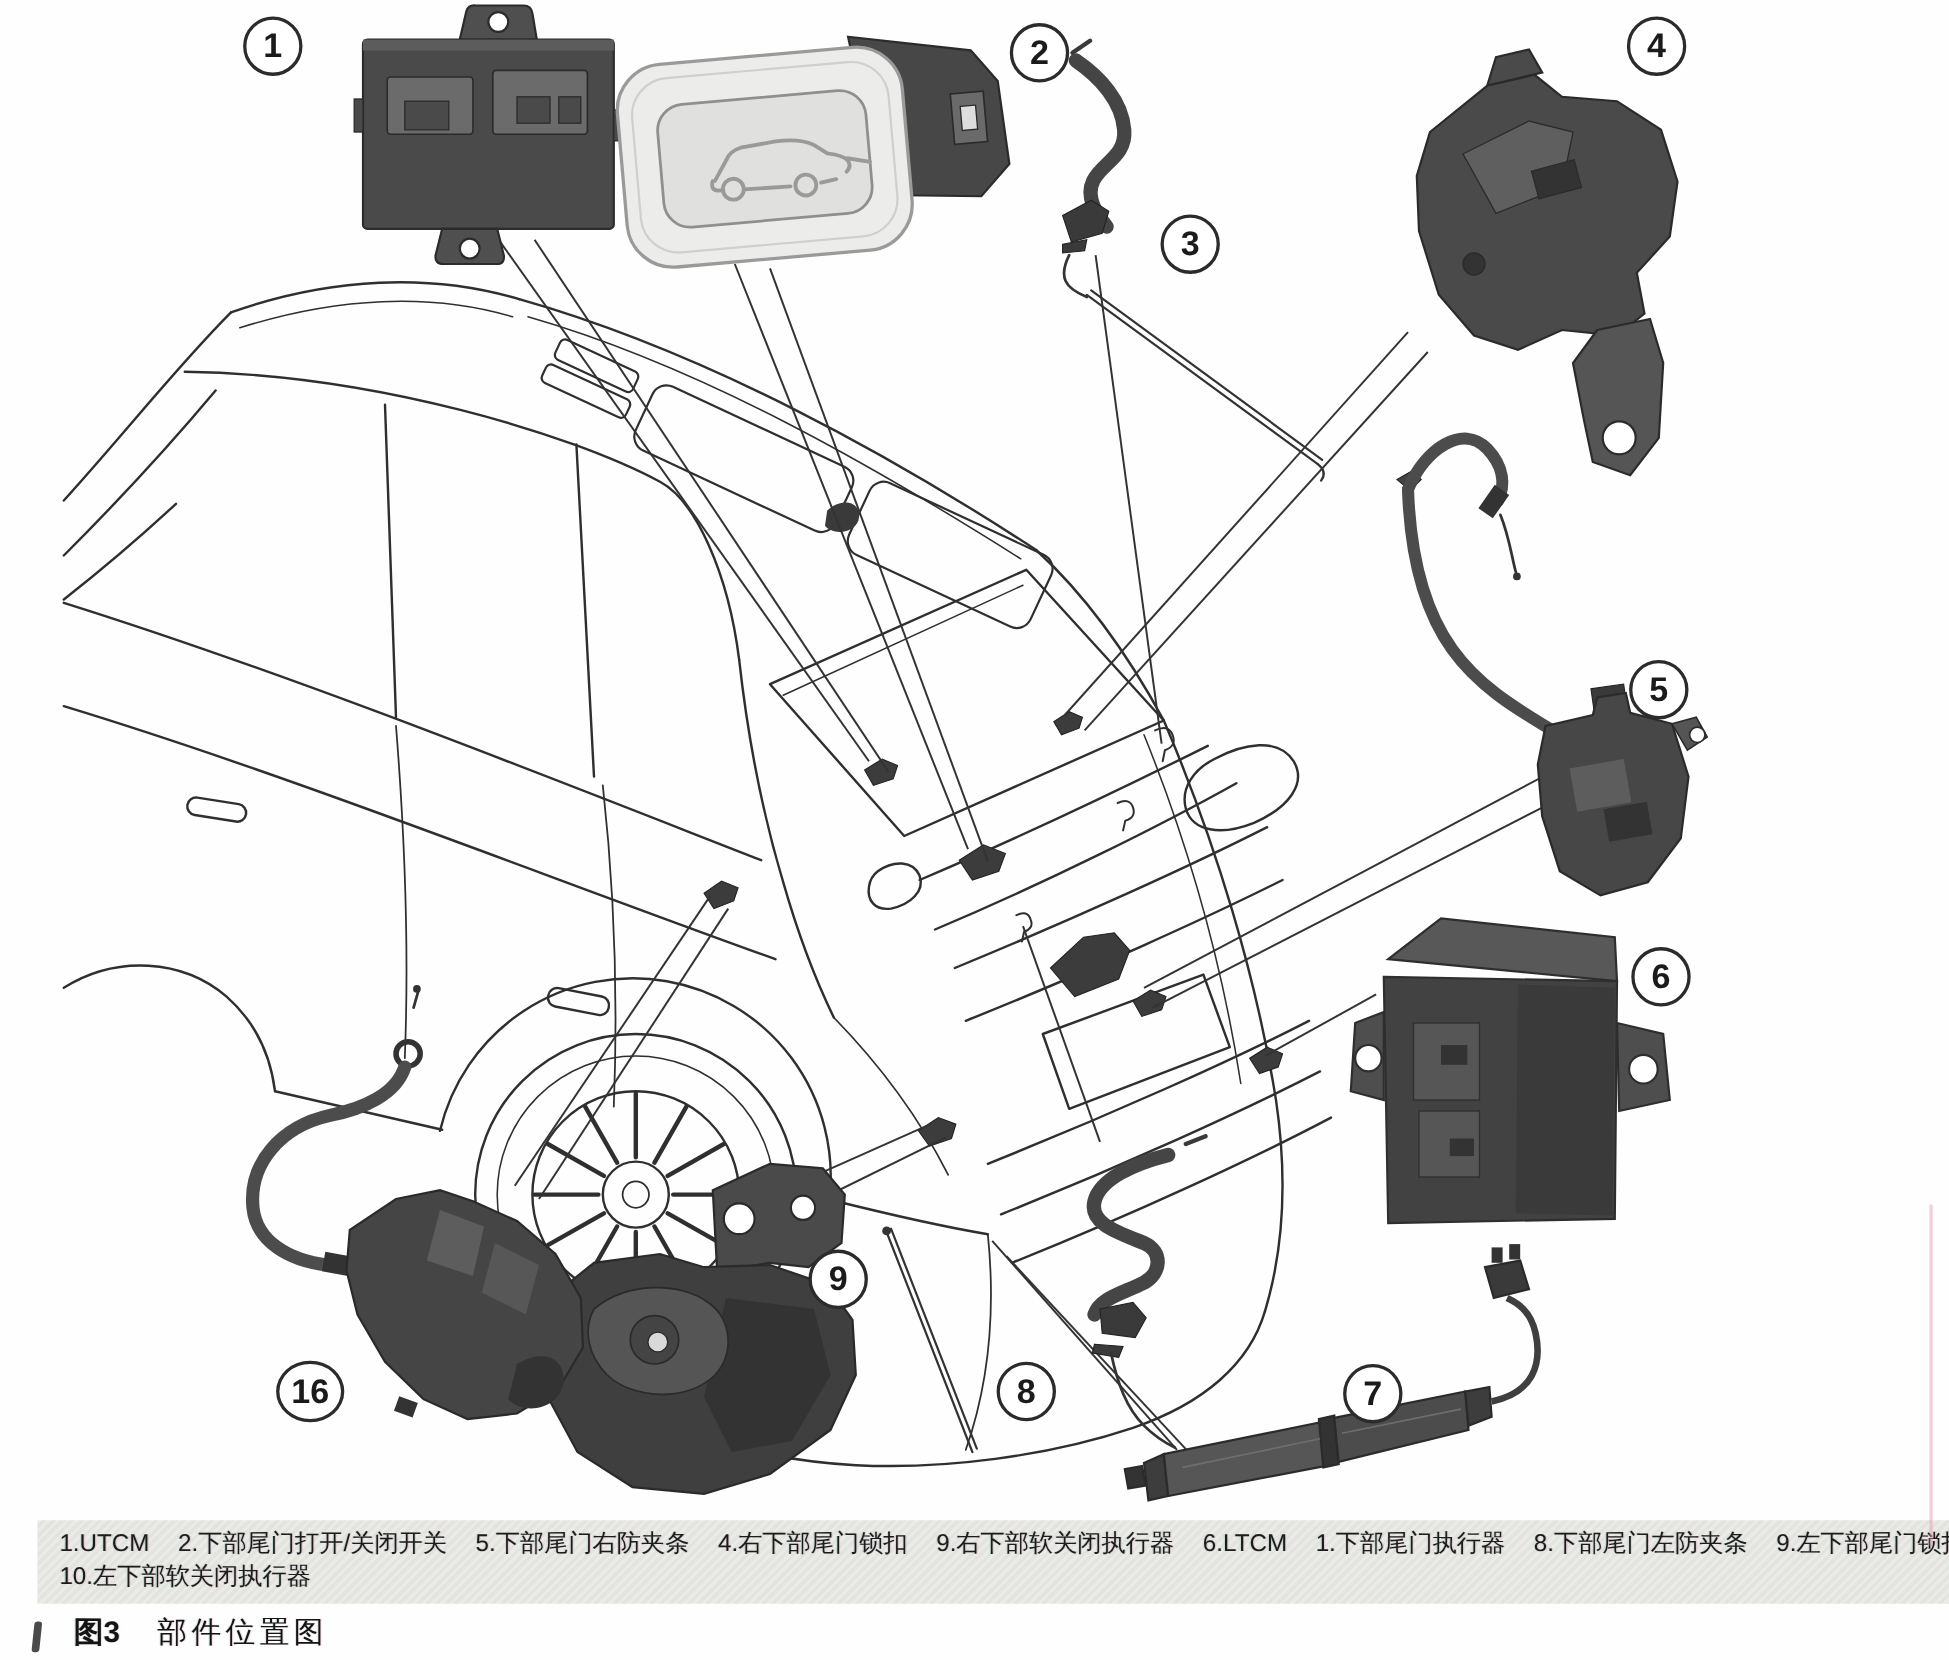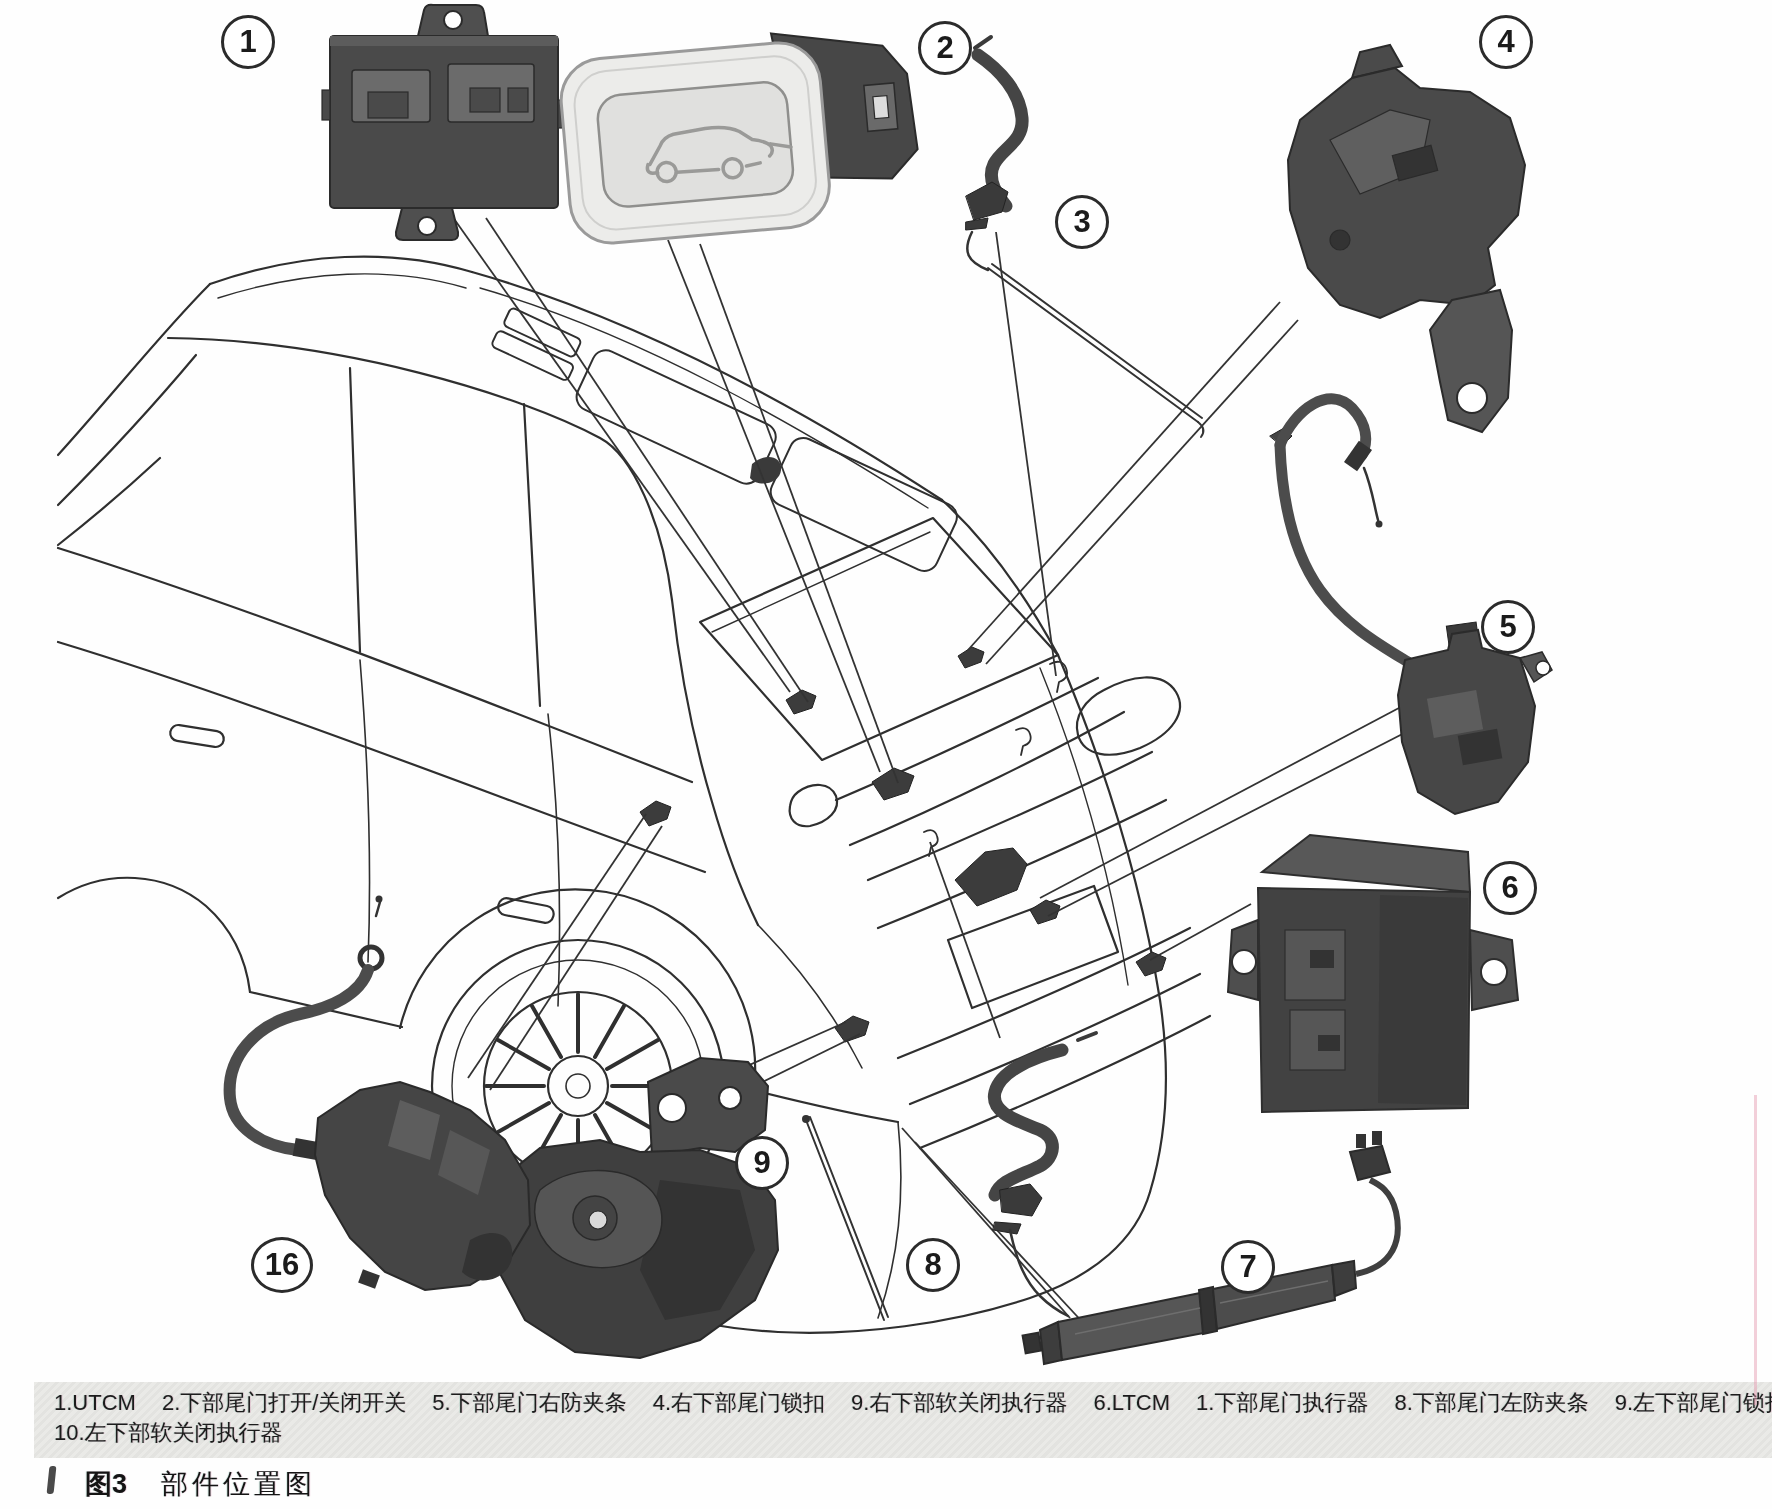--- a/index.html
+++ b/index.html
@@ -33,23 +33,22 @@
     box-sizing:border-box;
     text-align:center;
   }
   .legend-row{
     display:flex;flex-wrap:nowrap;gap:26px;
     font-size:22px;line-height:30px;white-space:nowrap;
     text-shadow:1px 0 rgba(190,70,130,.18), -1px 0 rgba(60,160,130,.18);
   }
   .caption-row{
     position:absolute;left:30px;top:1466px;height:36px;
-    display:flex;align-items:flex-start;
+    display:flex;align-items:flex-end;
     color:#141414;
-    margin-left:18px;
   }
   .caption-mark{
     width:7px;height:28px;background:#4a4a4a;border-radius:3px;
     transform:skewX(-6deg);
   }
   .caption-figno{margin-left:30px;font-size:27px;font-weight:700;
     text-shadow:1px 0 rgba(190,70,130,.2), -1px 0 rgba(60,160,130,.2);}
   .caption-title{margin-left:34px;font-size:27px;font-weight:400;letter-spacing:4px;
     text-shadow:1px 0 rgba(190,70,130,.2), -1px 0 rgba(60,160,130,.2);}
 

